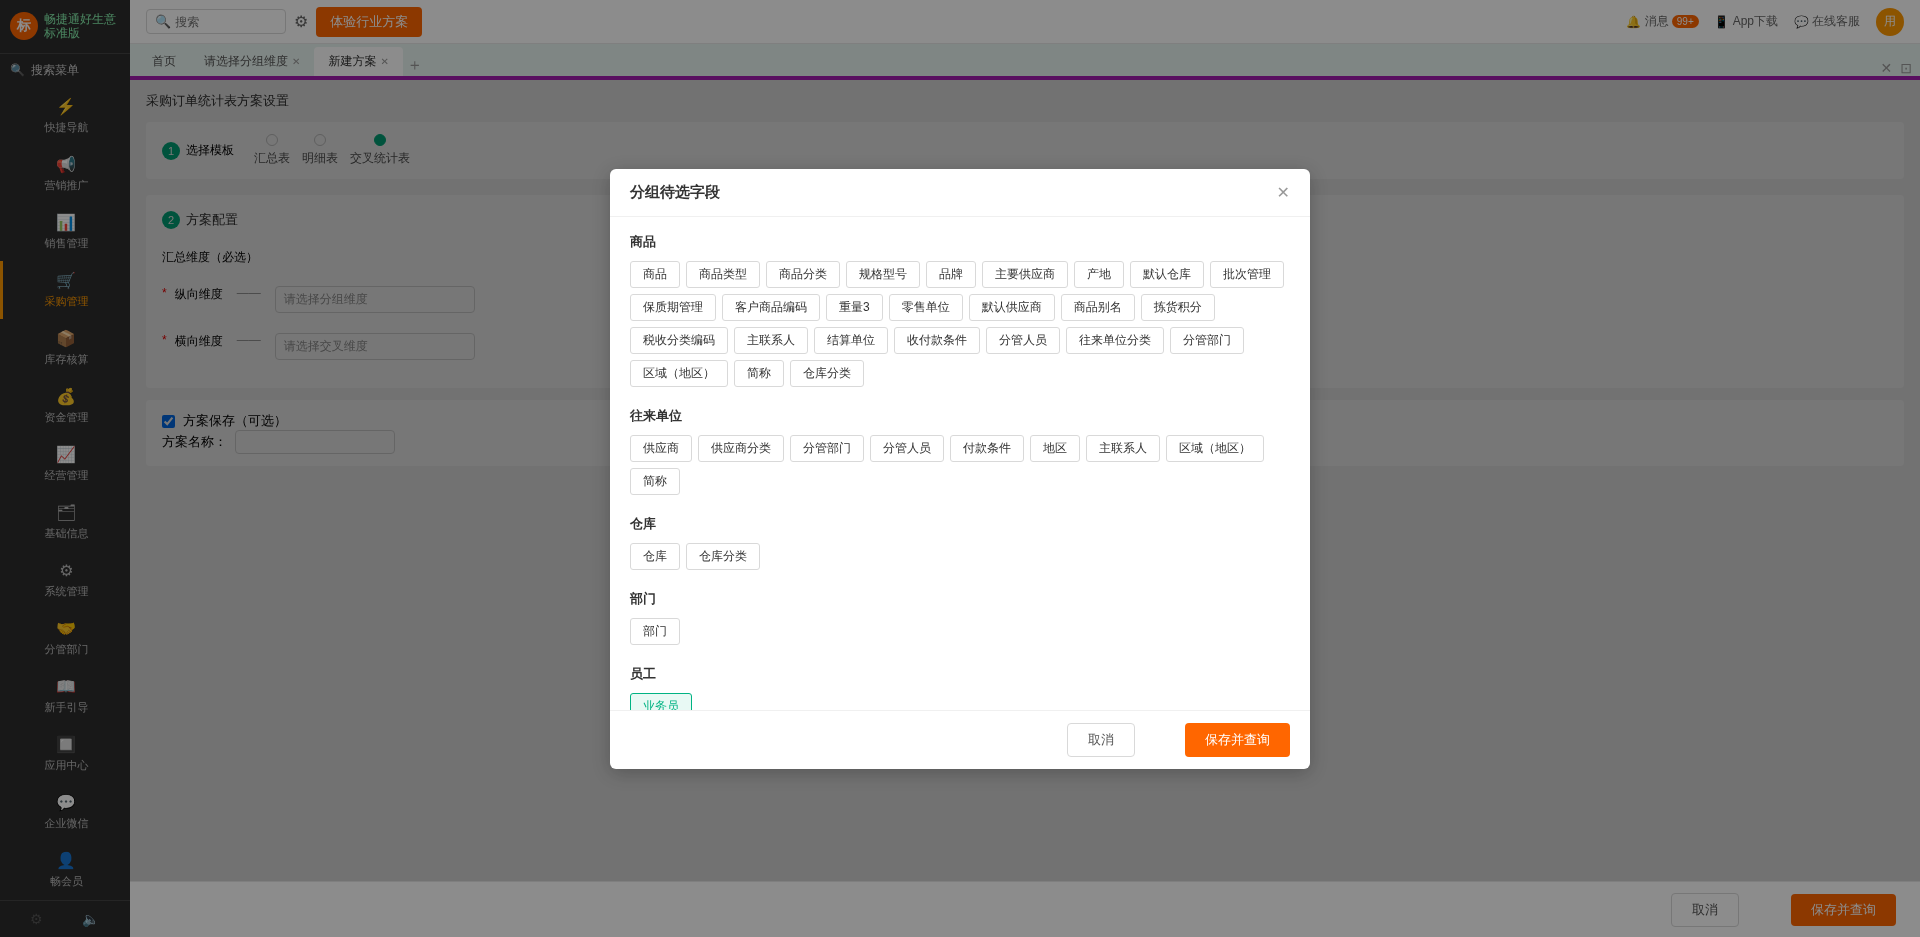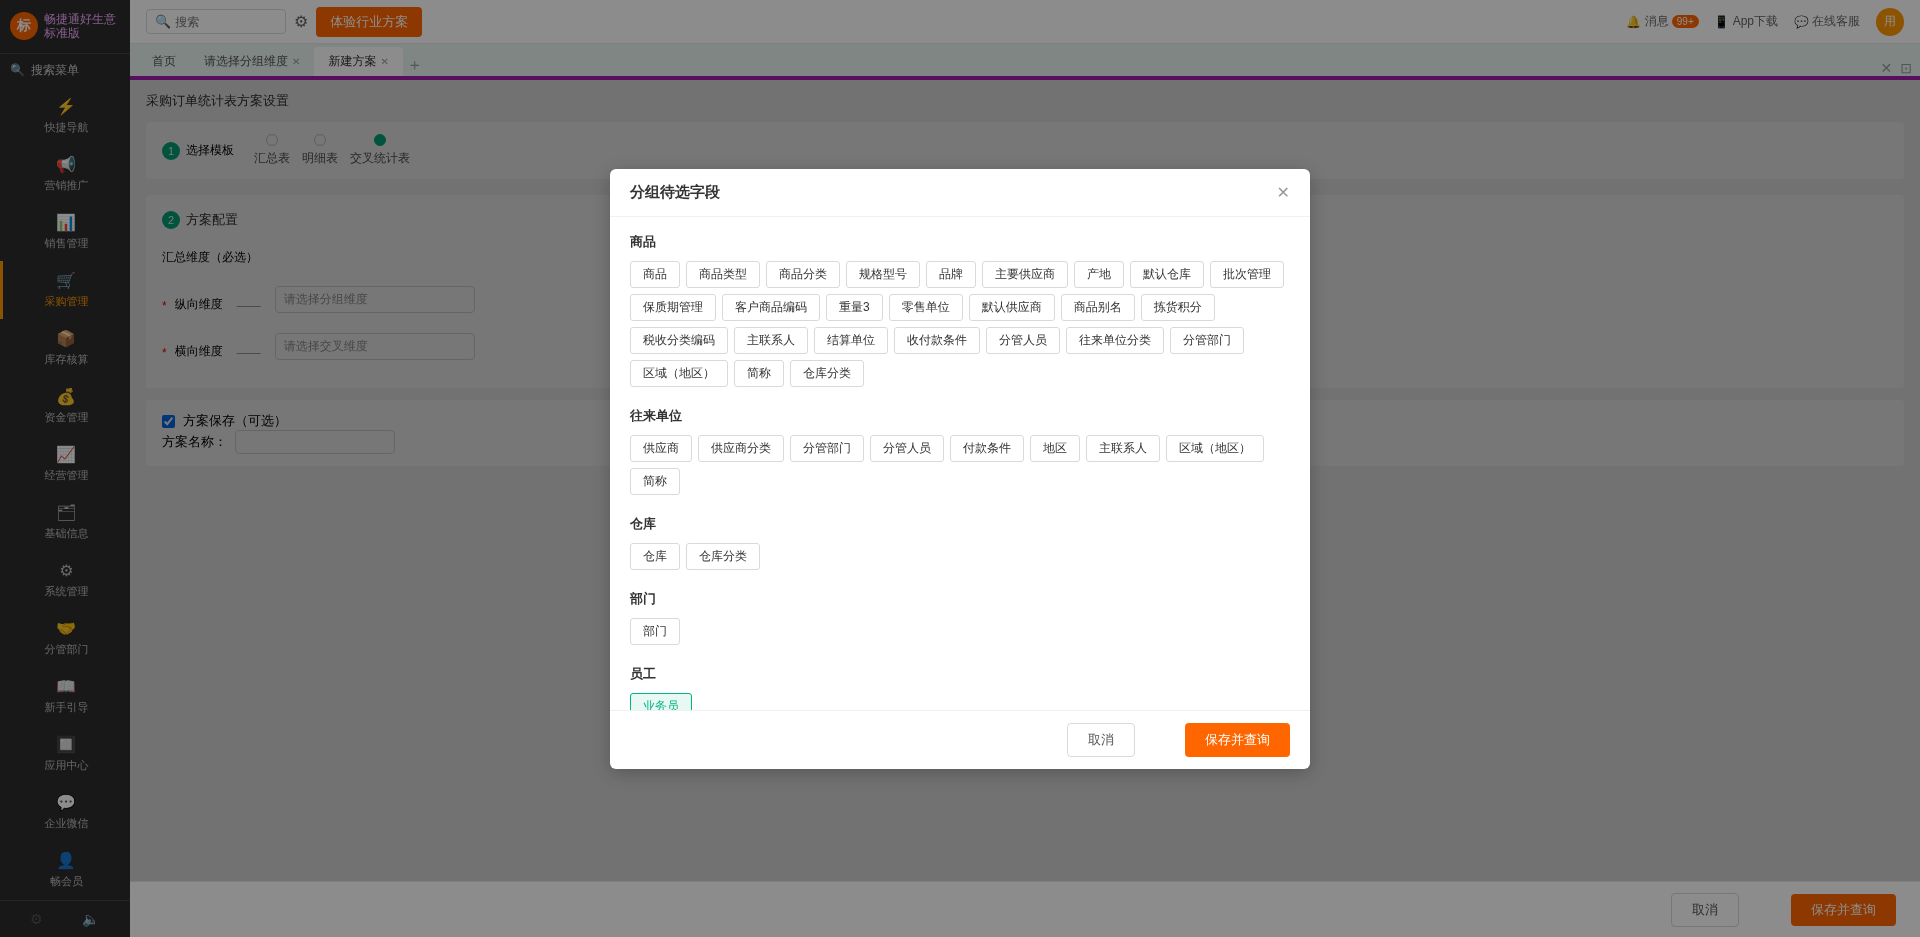--- a/index.html
+++ b/index.html
@@ -5,21 +5,21 @@
     * { box-sizing: border-box; margin: 0; padding: 0; }
     body { font-family: "Microsoft YaHei", "PingFang SC", sans-serif; font-size: 13px; background: #f0f2f5; overflow: hidden; }
 
     
     .app-wrapper { display: flex; width: 1920px; height: 937px; overflow: hidden; }
 
     
     .sidebar { width: 130px; background: #2d2d2d; color: #ccc; flex-shrink: 0; display: flex; flex-direction: column; }
     .sidebar-logo { padding: 12px 10px; border-bottom: 1px solid #444; display: flex; align-items: center; gap: 6px; }
     .sidebar-logo-icon { width: 28px; height: 28px; background: #f60; border-radius: 50%; display: flex; align-items: center; justify-content: center; color: white; font-size: 14px; font-weight: bold; }
-    .sidebar-logo-text { color: #f0abfc; font-size: 12px; line-height: 1.2; }
+    .sidebar-logo-text { color: #86efac; font-size: 12px; line-height: 1.2; }
     .sidebar-search { padding: 8px 10px; display: flex; align-items: center; gap: 6px; cursor: pointer; color: #ccc; font-size: 12px; }
     .sidebar-nav { flex: 1; overflow-y: auto; }
     .sidebar-item { display: flex; flex-direction: column; align-items: center; padding: 10px 4px; cursor: pointer; color: #bbb; font-size: 11px; gap: 4px; border-left: 3px solid transparent; }
     .sidebar-item.active { color: #f90; border-left-color: #f90; }
     .sidebar-item-icon { font-size: 16px; }
     .sidebar-footer { padding: 10px; display: flex; justify-content: space-around; border-top: 1px solid #444; }
 
     
     .main-area { flex: 1; display: flex; flex-direction: column; overflow: hidden; }
 
@@ -49,21 +49,21 @@
     .step-num { width: 18px; height: 18px; border-radius: 50%; background: #00b383; color: white; display: flex; align-items: center; justify-content: center; font-size: 11px; }
     .step-options { display: flex; gap: 12px; }
     .step-radio { display: flex; align-items: center; gap: 4px; font-size: 12px; color: #555; flex-direction: column; }
     .radio-circle { width: 12px; height: 12px; border-radius: 50%; border: 1px solid #ccc; }
     .radio-circle.selected { border-color: #00b383; background: #00b383; }
 
     
     .plan-config { background: #fff; border-radius: 4px; padding: 16px; margin-bottom: 12px; }
     .plan-config-title { font-size: 13px; color: #333; display: flex; align-items: center; gap: 6px; margin-bottom: 12px; }
     .step-num-2 { width: 18px; height: 18px; border-radius: 50%; background: #00b383; color: white; display: flex; align-items: center; justify-content: center; font-size: 11px; }
-    .config-row { display: flex; align-items: flex-end; gap: 8px; margin-bottom: 12px; font-size: 12px; margin-top: 20px; }
+    .config-row { display: flex; align-items: flex-start; gap: 8px; margin-bottom: 12px; font-size: 12px; margin-top: 20px; }
     .required { color: red; }
     .config-select { border: 1px solid #d9d9d9; border-radius: 4px; padding: 4px 8px; min-width: 200px; color: #999; font-size: 12px; background: #fff; cursor: pointer; }
 
     
     .overlay { position: fixed; top: 0; left: 0; width: 100%; height: 100%; background: rgba(0,0,0,0.45); z-index: 100; display: flex; align-items: center; justify-content: center; }
 
     
     .modal { background: #fff; border-radius: 6px; width: 700px; max-height: 600px; display: flex; flex-direction: column; position: relative; box-shadow: 0 4px 20px rgba(0,0,0,0.25); }
     .modal-header { padding: 14px 20px; border-bottom: 1px solid #f0f0f0; display: flex; align-items: center; justify-content: space-between; flex-shrink: 0; }
     .modal-title { font-size: 15px; font-weight: 600; color: #333; }

